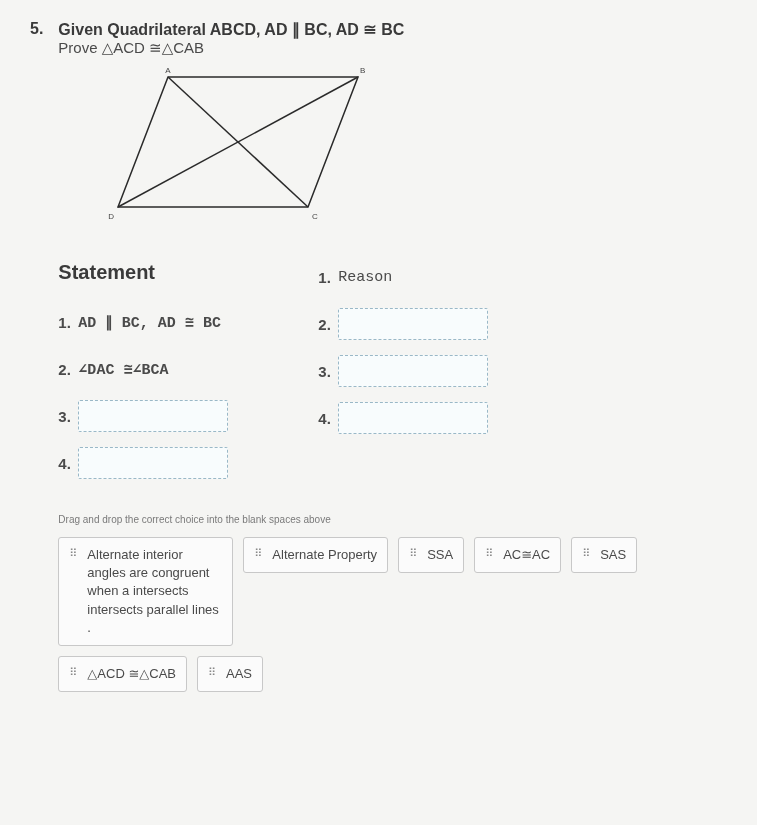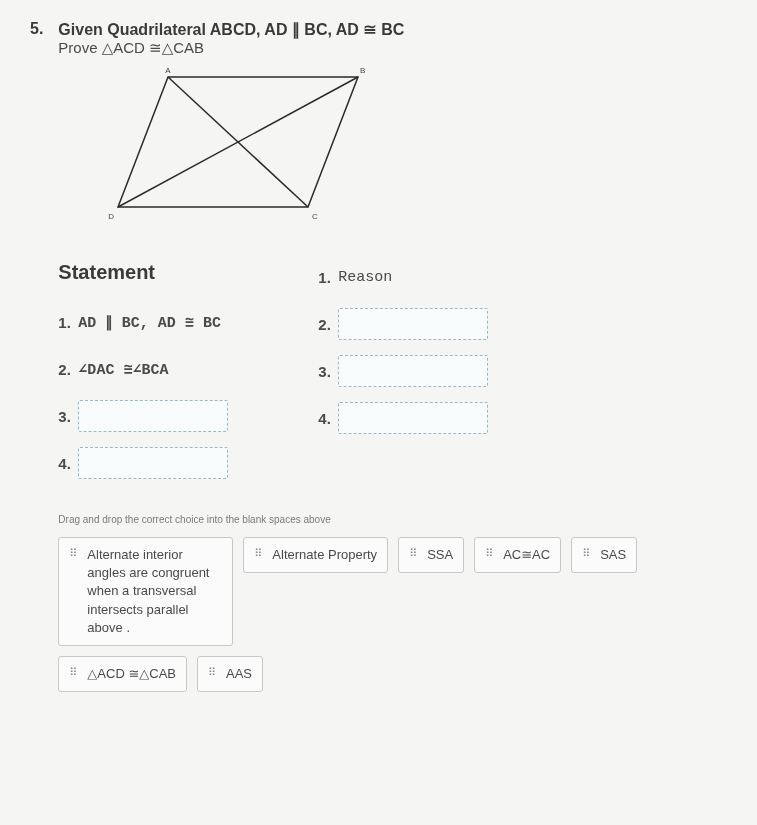--- a/index.html
+++ b/index.html
@@ -165,21 +165,21 @@
           <div class="drop-zone"></div>
         </div>
       </div>
     </div>
 
     <div class="instruction">Drag and drop the correct choice into the blank spaces above</div>
 
     <div class="choices">
       <div class="choice wide">
         <span class="grip">⠿</span>
-        <span class="choice-text">Alternate interior angles are congruent when a transversal intersects parallel above .</span>
+        <span class="choice-text">Alternate interior angles are congruent when a intersects intersects parallel lines .</span>
       </div>
       <div class="choice">
         <span class="grip">⠿</span>
         <span class="choice-text">Alternate Property</span>
       </div>
       <div class="choice">
         <span class="grip">⠿</span>
         <span class="choice-text">SSA</span>
       </div>
       <div class="choice">

